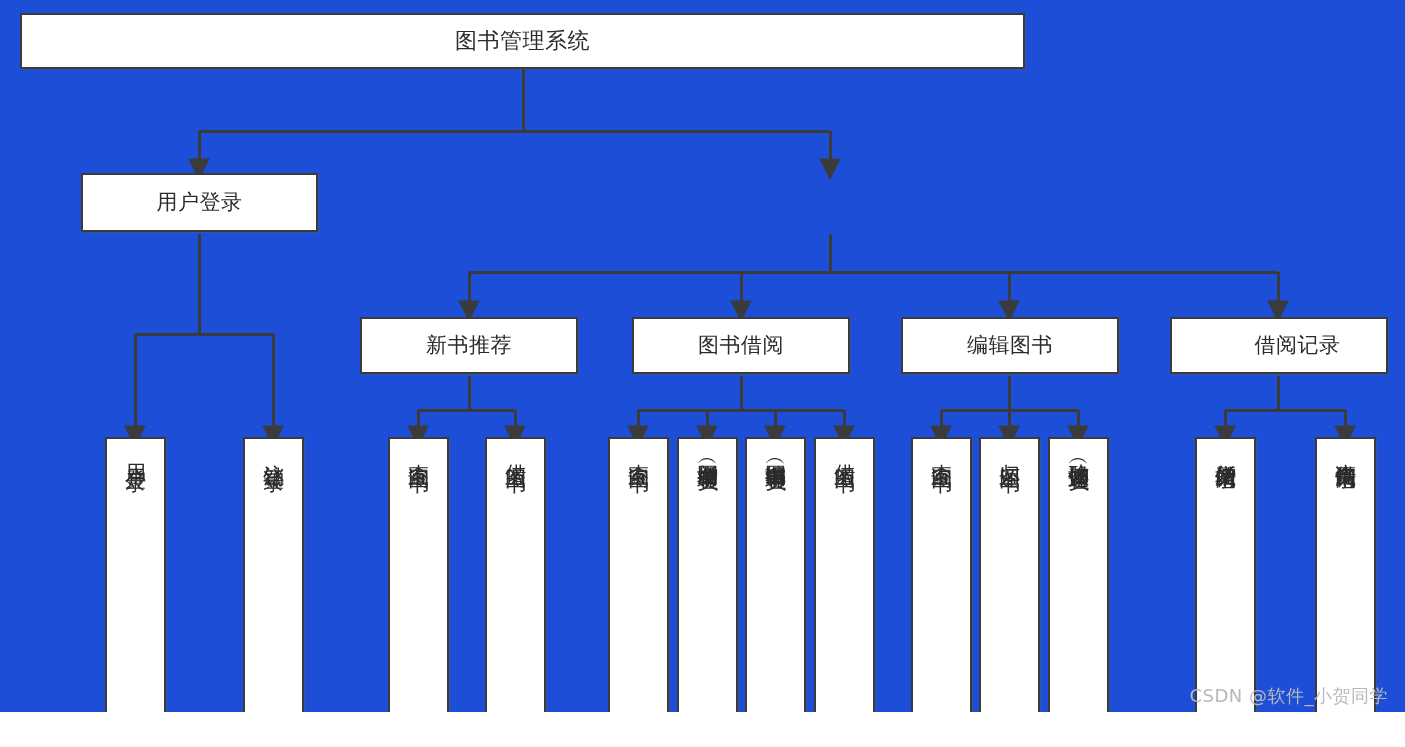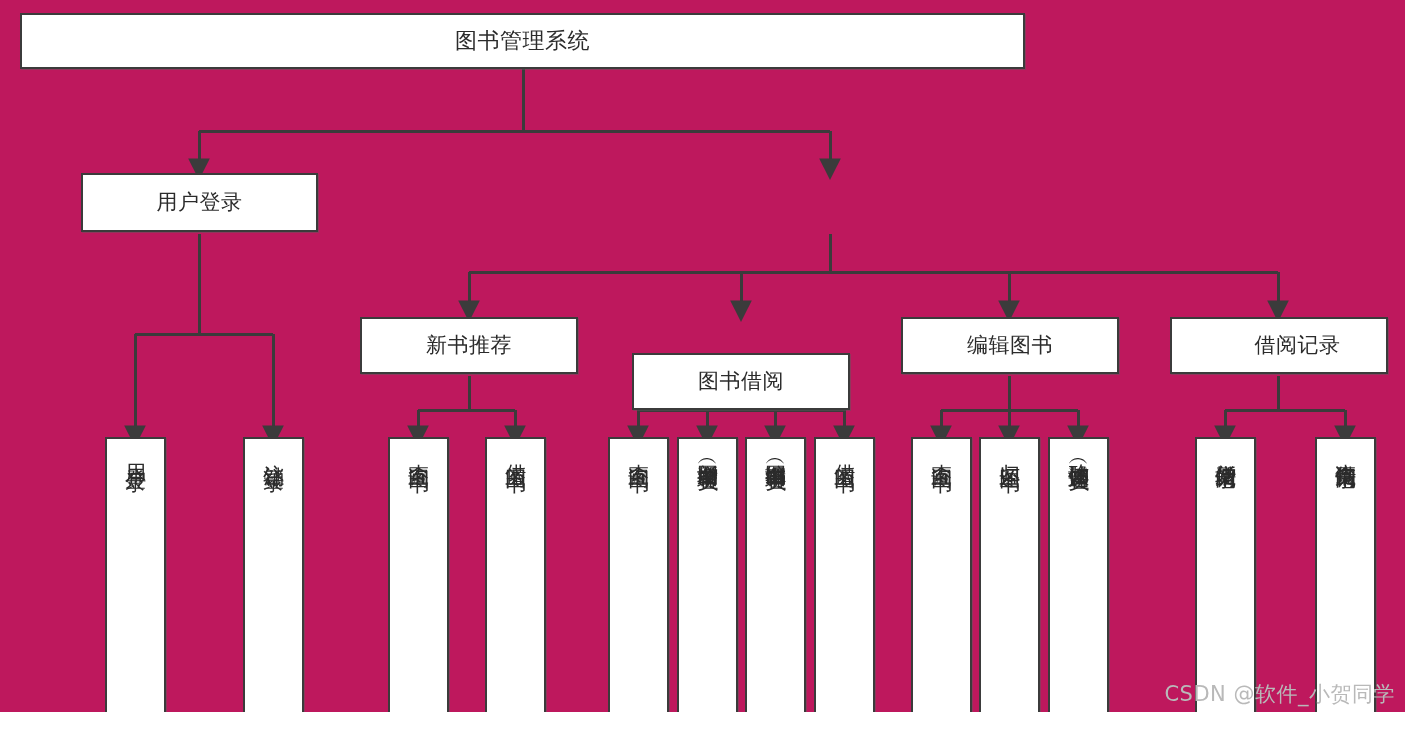--- a/index.html
+++ b/index.html
@@ -8,21 +8,21 @@
     padding: 0;
     background: #ffffff;
   }
   body {
     font-family: "DejaVu Sans", "Liberation Sans", sans-serif;
   }
   #canvas {
     position: relative;
     width: 1405px;
     height: 712px;
-    background: #be185d;
+    background: #1d4ed8;
     overflow: hidden;
   }
   svg.wires {
     position: absolute;
     left: 0;
     top: 0;
     width: 1405px;
     height: 747px;
     pointer-events: none;
   }
@@ -60,23 +60,23 @@
     line-height: 1.08;
     letter-spacing: 3px;
     white-space: nowrap;
     margin: 0 auto;
   }
   .node.vert.tall .cap {
     letter-spacing: 1px;
   }
   .watermark {
     position: absolute;
-    right: 10px;
+    right: 17px;
     bottom: 4px;
-    font-size: 21px;
+    font-size: 18px;
     color: #b9b9b9;
     letter-spacing: 0.5px;
     white-space: nowrap;
   }
 </style>
 </head>
 <body>
 
 <div id="canvas">
 
@@ -134,21 +134,21 @@
     <span class="cap">图书管理系统</span>
   </div>
 
   <div class="node horiz" style="left:81px; top:173px; width:237px; height:59px;">
     <span class="cap">用户登录</span>
   </div>
 
   <div class="node horiz" style="left:360px; top:317px; width:218px; height:57px;">
     <span class="cap">新书推荐</span>
   </div>
-  <div class="node horiz" style="left:632px; top:317px; width:218px; height:57px;margin-top:36px;">
+  <div class="node horiz" style="left:632px; top:317px; width:218px; height:57px;">
     <span class="cap">图书借阅</span>
   </div>
   <div class="node horiz" style="left:901px; top:317px; width:218px; height:57px;">
     <span class="cap">编辑图书</span>
   </div>
   <div class="node horiz" style="left:1170px; top:317px; width:218px; height:57px;padding-left:37px;">
     <span class="cap">借阅记录</span>
   </div>
 
   <div class="node vert" style="left:105px; top:437px; width:61px; height:300px;">

